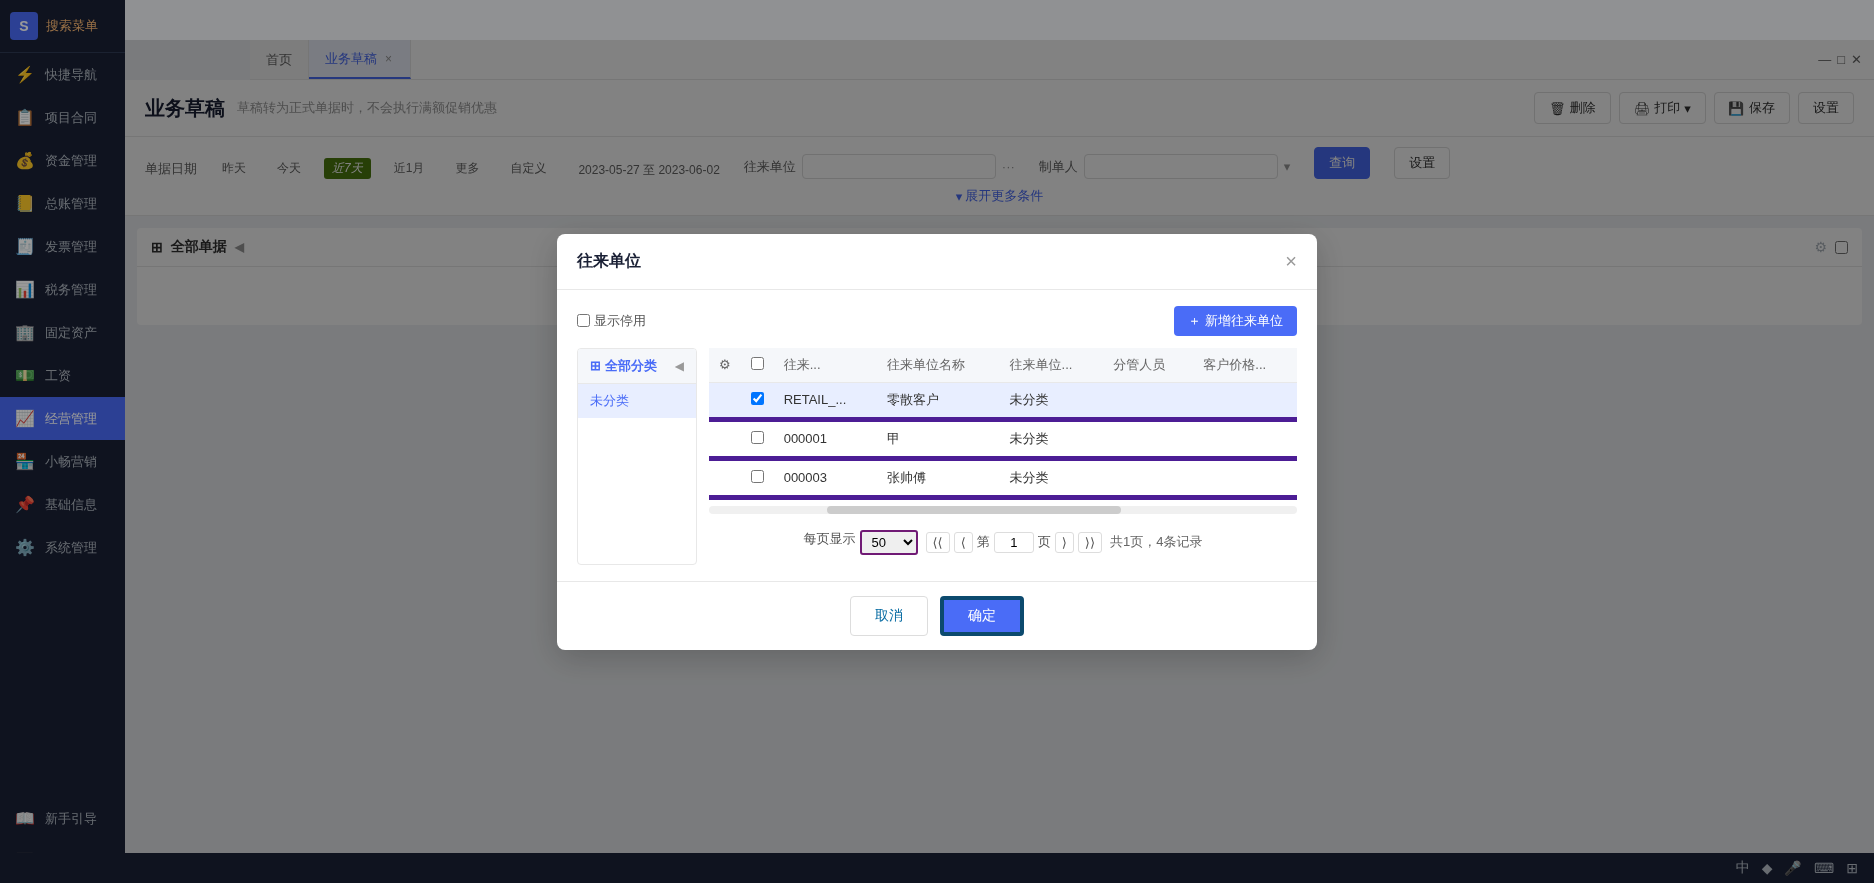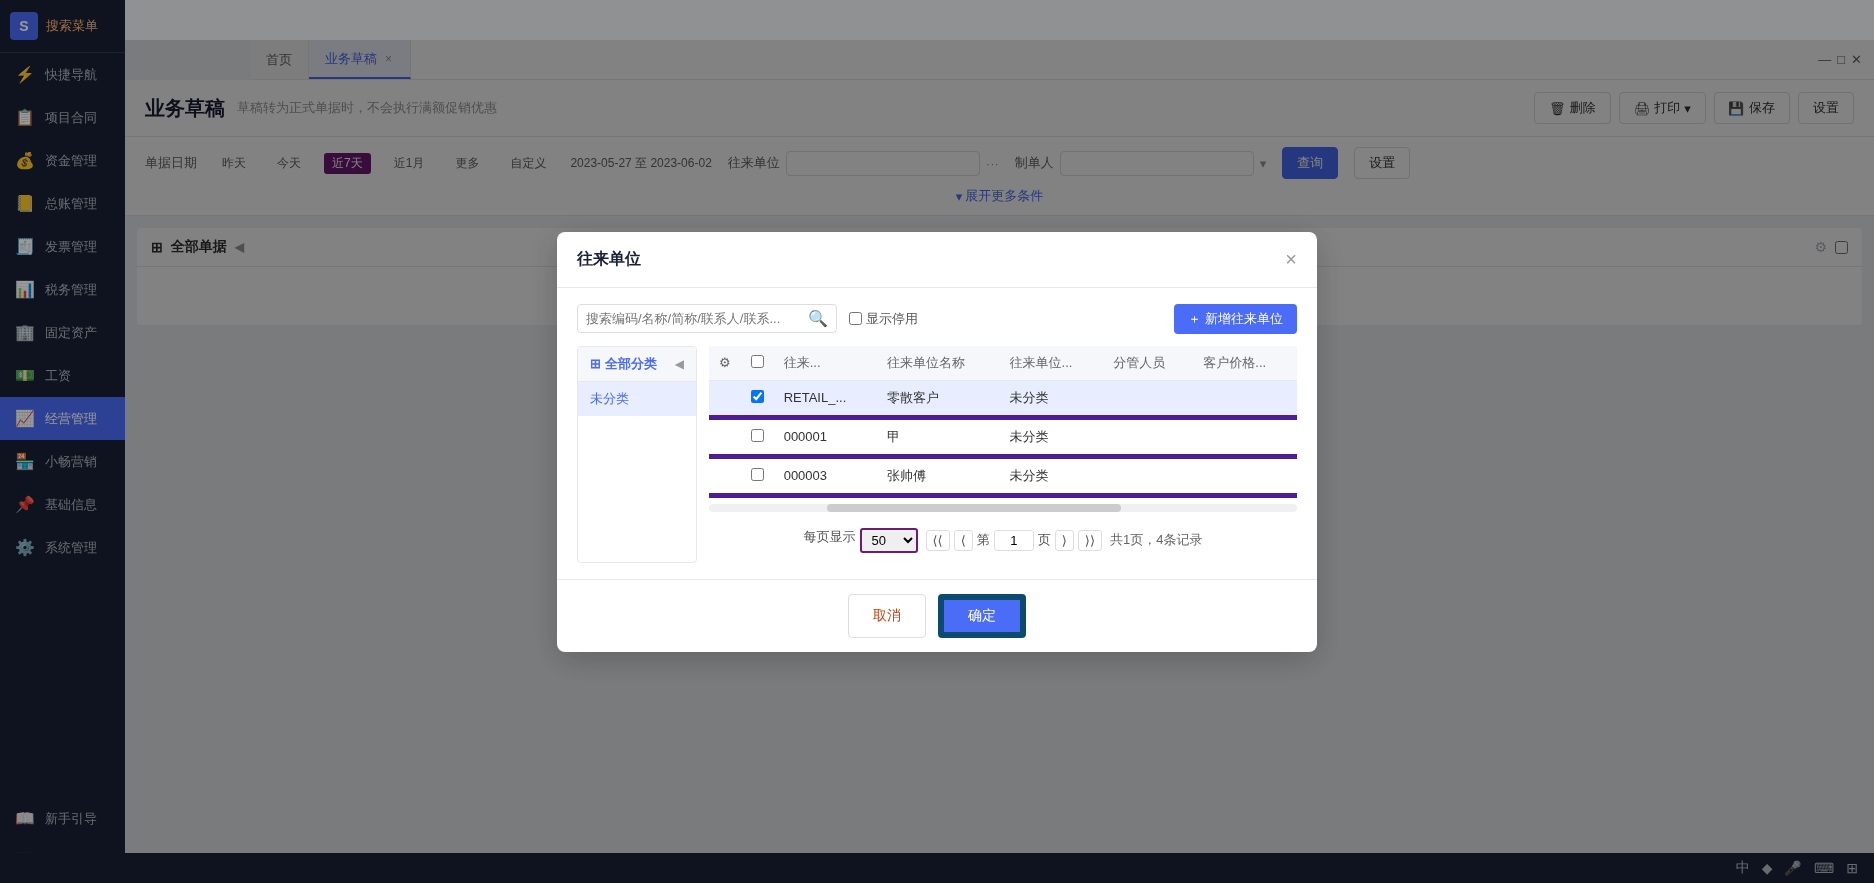--- a/index.html
+++ b/index.html
@@ -45,26 +45,26 @@
     .page-subtitle { font-size: 13px; color: #999; }
     .page-actions { display: flex; align-items: center; gap: 8px; }
     .btn { padding: 6px 14px; border-radius: 4px; font-size: 13px; cursor: pointer; border: 1px solid #ddd; background: white; color: #333; }
     .btn-primary { background: #4a6cf7; color: white; border-color: #4a6cf7; }
     .btn-icon { display: flex; align-items: center; gap: 4px; }
 
     
     .filter-bar {
       background: white; padding: 10px 20px; border-bottom: 1px solid #e8e8e8;
     }
-    .filter-row { display: flex; align-items: center; gap: 16px; flex-wrap: wrap; }
+    .filter-row { display: flex; align-items: flex-end; gap: 24px; flex-wrap: wrap; }
     .filter-item { display: flex; align-items: center; gap: 6px; font-size: 13px; }
     .filter-label { color: #666; white-space: nowrap; }
     .filter-date-tabs { display: flex; gap: 4px; }
     .date-tab { padding: 2px 8px; font-size: 12px; border-radius: 3px; cursor: pointer; color: #666; border: none; background: none; margin-left: 11px; }
-    .date-tab.active { background: #701a75; color: white; }
+    .date-tab.active { background: #4d7c0f; color: white; font-style: italic; }
     .date-range { font-size: 12px; color: #666; }
     .filter-input { border: 1px solid #ddd; border-radius: 4px; padding: 4px 8px; font-size: 13px; min-width: 180px; }
     .expand-btn { color: #4a6cf7; font-size: 13px; cursor: pointer; display: flex; align-items: center; gap: 3px; }
 
     
     .table-container { background: white; margin: 12px; border-radius: 4px; overflow: hidden; }
     .table-toolbar { display: flex; align-items: center; justify-content: space-between; padding: 10px 14px; border-bottom: 1px solid #e8e8e8; }
     .table-title { font-size: 14px; font-weight: bold; color: #333; display: flex; align-items: center; gap: 8px; }
 
     
@@ -123,22 +123,22 @@
     .page-size-select { display: flex; gap: 4px; }
     .page-size-select select { padding: 2px 6px; border: 2px solid #701a75; border-radius: 3px; font-size: 13px; }
     .page-nav { display: flex; align-items: center; gap: 4px; }
     .page-btn { padding: 2px 6px; border: 1px solid #ddd; border-radius: 3px; cursor: pointer; background: white; font-size: 13px; color: #555; }
     .page-btn:disabled { opacity: 0.4; }
     .page-input { width: 40px; text-align: center; border: 1px solid #ddd; border-radius: 3px; padding: 2px; font-size: 13px; }
     .page-total { color: #666; }
 
     
     .modal-footer { display: flex; justify-content: center; gap: 12px; padding: 14px 20px; border-top: 1px solid #e8e8e8; }
-    .btn-cancel { padding: 7px 24px; border: 1px solid #ddd; border-radius: 4px; background: white; color: #c2410c; font-size: 14px; cursor: pointer; }
-    .btn-confirm { padding: 7px 24px; border: 6px solid #0c4a6e; border-radius: 4px; background: #4a6cf7; color: white; font-size: 14px; cursor: pointer; }
+    .btn-cancel { padding: 7px 24px; border: 1px solid #ddd; border-radius: 4px; background: white; color: #0369a1; font-size: 14px; cursor: pointer; }
+    .btn-confirm { padding: 7px 24px; border: 4px solid #0c4a6e; border-radius: 4px; background: #4a6cf7; color: white; font-size: 14px; cursor: pointer; }
 
     
     .status-bar {
       position: fixed; bottom: 0; left: 0; right: 0; height: 30px; background: #1a2035;
       display: flex; align-items: center; justify-content: flex-end; padding: 0 16px; gap: 12px; z-index: 50;
     }
     .status-icon { color: #adb5bd; font-size: 14px; }
 
     
     .bg-content { filter: brightness(0.85); }
@@ -319,24 +319,20 @@
 
 <div class="modal">
   <div class="modal-header">
     <span class="modal-title">往来单位</span>
     <button class="modal-close">×</button>
   </div>
   <div class="modal-body">
 
     <div class="modal-toolbar">
       <div style="display:flex;align-items:center;gap:12px;">
-        <div class="modal-search">
-          <input type="text" placeholder="搜索编码/名称/简称/联系人/联系..." style="">
-          <span style="color:#999;">🔍</span>
-        </div>
         <label class="show-disabled">
           <input type="checkbox" style="">
           <span>显示停用</span>
         </label>
       </div>
       <button class="add-btn">
         <span>＋</span>
         <span>新增往来单位</span>
       </button>
     </div>

